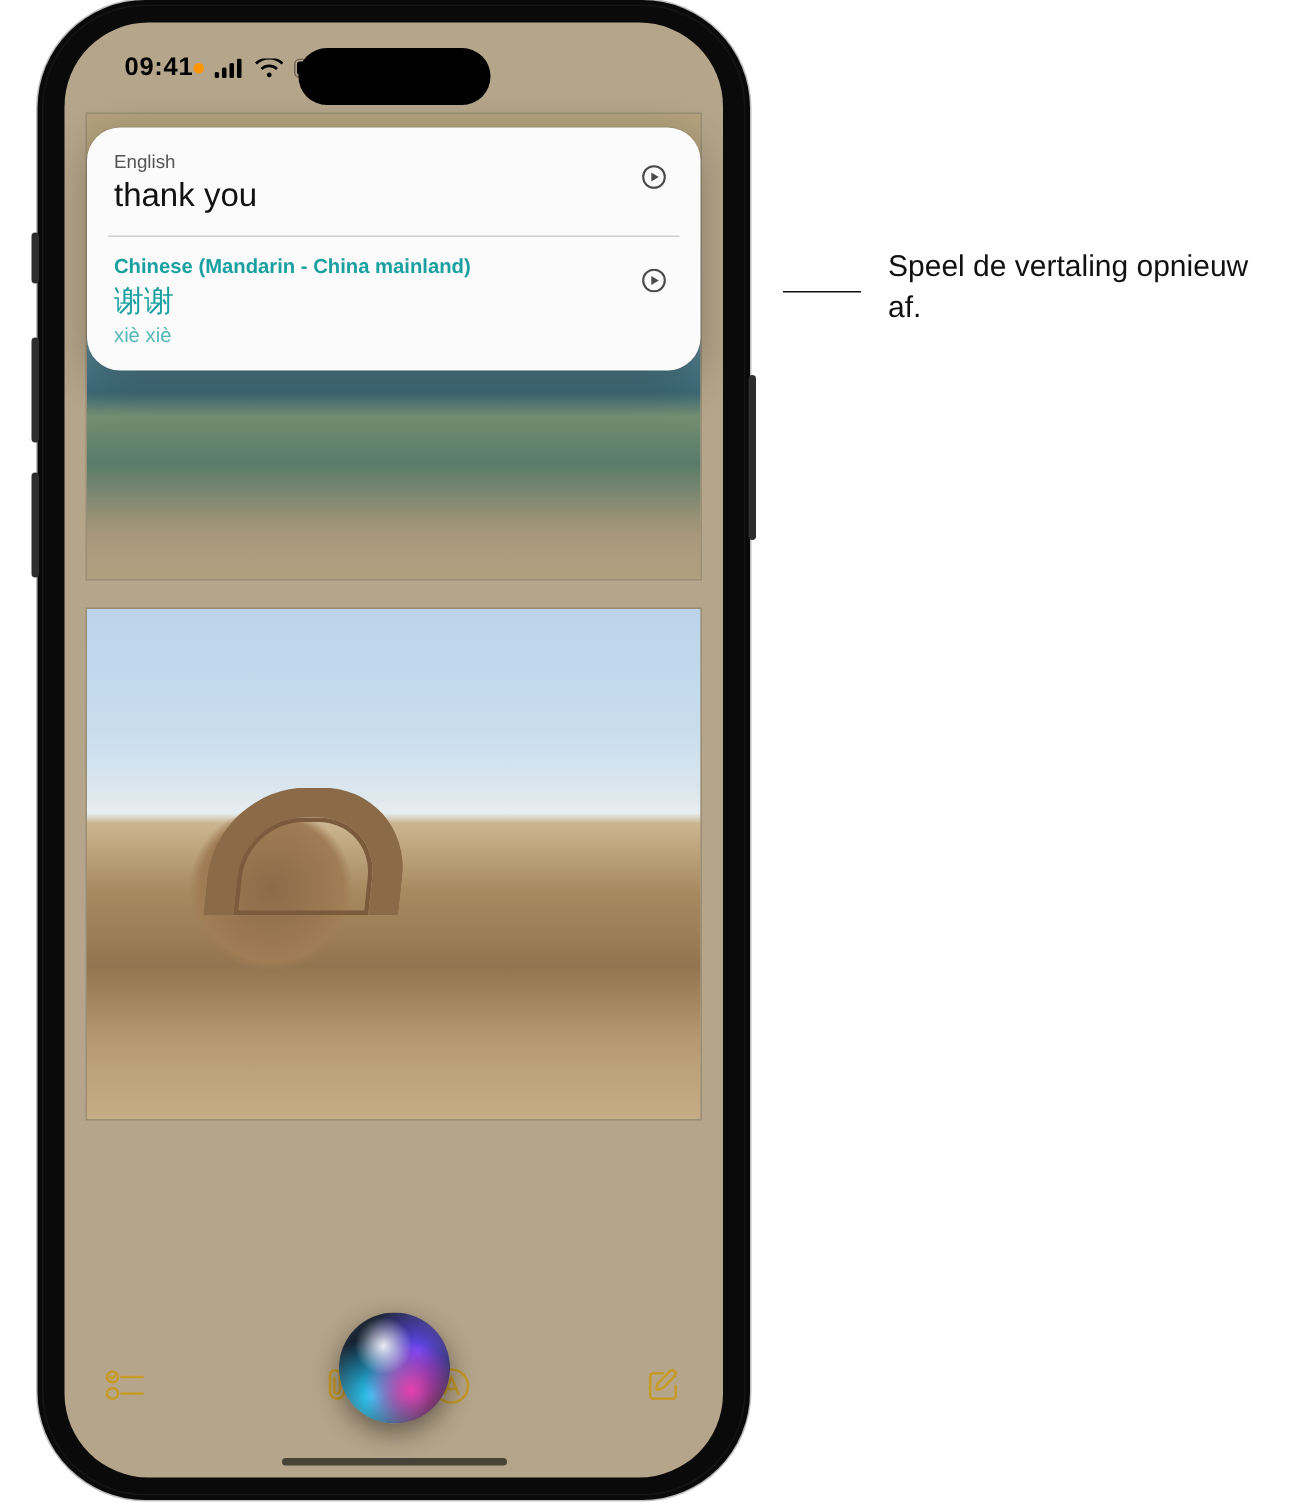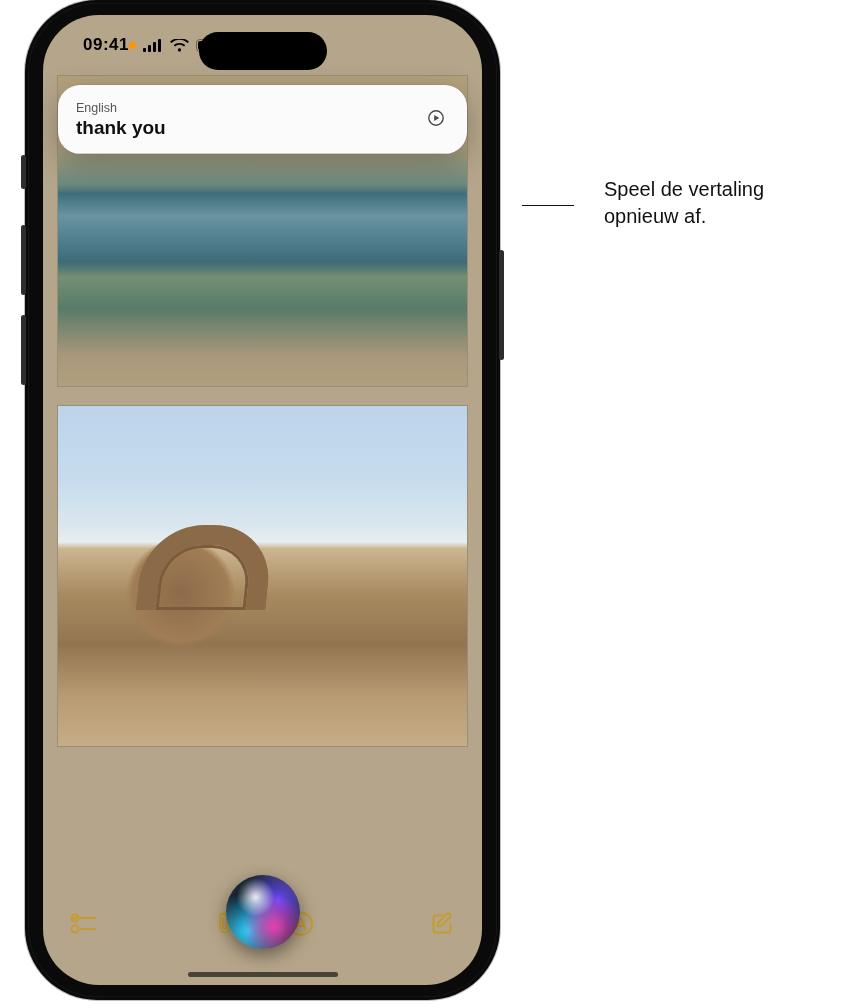--- a/index.html
+++ b/index.html
@@ -184,22 +184,22 @@
     padding:16px 18px 14px 18px;
     gap:0;
   }
   .card-row .text{flex:1; min-width:0;}
   .card-row.src .lang{
     font-size:12.5px;
     color:#555;
     margin-bottom:2px;
   }
   .card-row.src .phrase{
-    font-size:19px;
-    font-weight:700;
+    font-size:22px;
+    font-weight:400;
     color:#111;
   }
   .card-divider{
     height:1px;
     background:var(--divider);
     margin:0 14px;
   }
   .card-row.tgt{padding:12px 18px 16px 18px;}
   .card-row.tgt .lang{
     font-size:13.5px;
@@ -279,25 +279,25 @@
     height:5px;
     border-radius:3px;
     background:rgba(0,0,0,.6);
     z-index:46;
   }
 
   
   .callout{
     position:absolute;
     left:522px;
-    top:176px;
+    top:165px;
     width:320px;
     display:flex;
     align-items:center;
-    gap:16px;
+    gap:4px;
   }
   .callout .line{
     flex:0 0 auto;
     width:52px;
     height:1.5px;
     background:#111;
     margin-top:5px;
   }
   .callout .text{
     font-size:20px;
@@ -361,20 +361,33 @@
             <div class="phrase">thank you</div>
           </div>
           <div class="play-btn">
             <svg width="16" height="16" viewBox="0 0 16 16">
               <circle cx="8" cy="8" r="7.2" fill="none" stroke="#4a4a4a" stroke-width="1.4"></circle>
               <path d="M6.2 5v6l5-3z" fill="#4a4a4a"></path>
             </svg>
           </div>
         </div>
         <div class="card-divider"></div>
+        <div class="card-row tgt">
+          <div class="text">
+            <div class="lang">Chinese (Mandarin - China mainland)</div>
+            <div class="phrase">谢谢</div>
+            <div class="roman">xiè xiè</div>
+          </div>
+          <div class="play-btn">
+            <svg width="16" height="16" viewBox="0 0 16 16">
+              <circle cx="8" cy="8" r="7.2" fill="none" stroke="#4a4a4a" stroke-width="1.4"></circle>
+              <path d="M6.2 5v6l5-3z" fill="#4a4a4a"></path>
+            </svg>
+          </div>
+        </div>
       </div>
 
       <div class="notes-bar">
         <span class="icon">
           <svg width="26" height="22" viewBox="0 0 26 22" fill="none" stroke="currentColor" stroke-width="1.8">
             <circle cx="5" cy="5" r="3.6"></circle>
             <path d="M3.5 5l1.1 1.1L6.8 3.9" stroke-linecap="round" stroke-linejoin="round"></path>
             <line x1="11" y1="5" x2="25" y2="5" stroke-linecap="round"></line>
             <circle cx="5" cy="16" r="3.6"></circle>
             <line x1="11" y1="16" x2="25" y2="16" stroke-linecap="round"></line>

